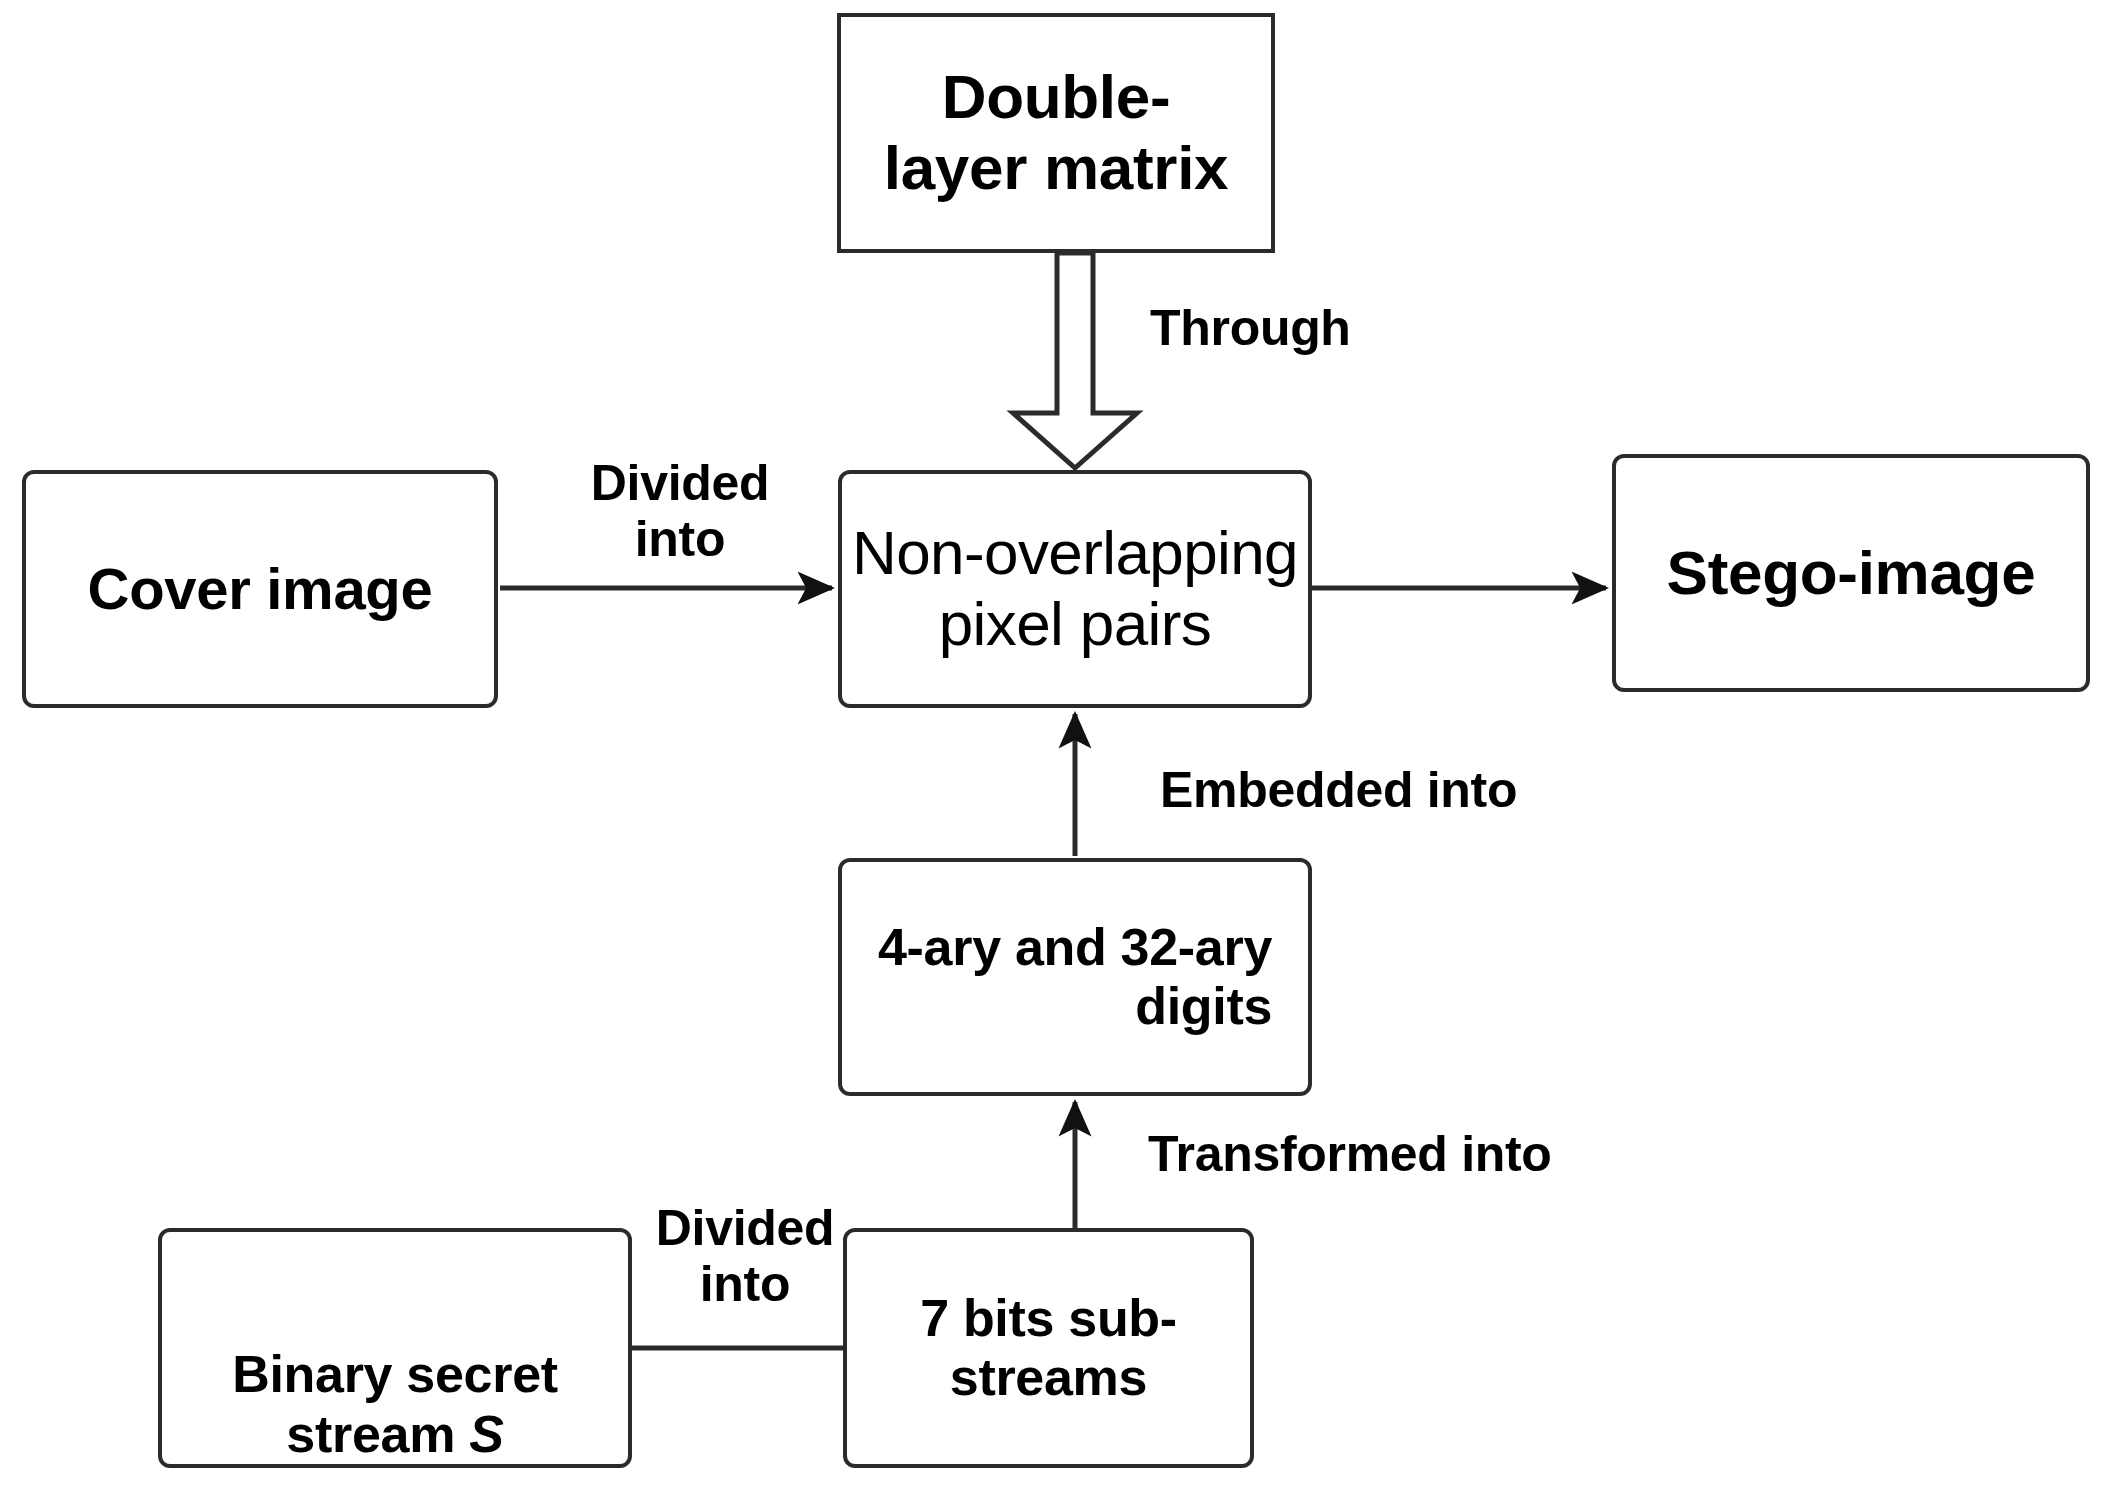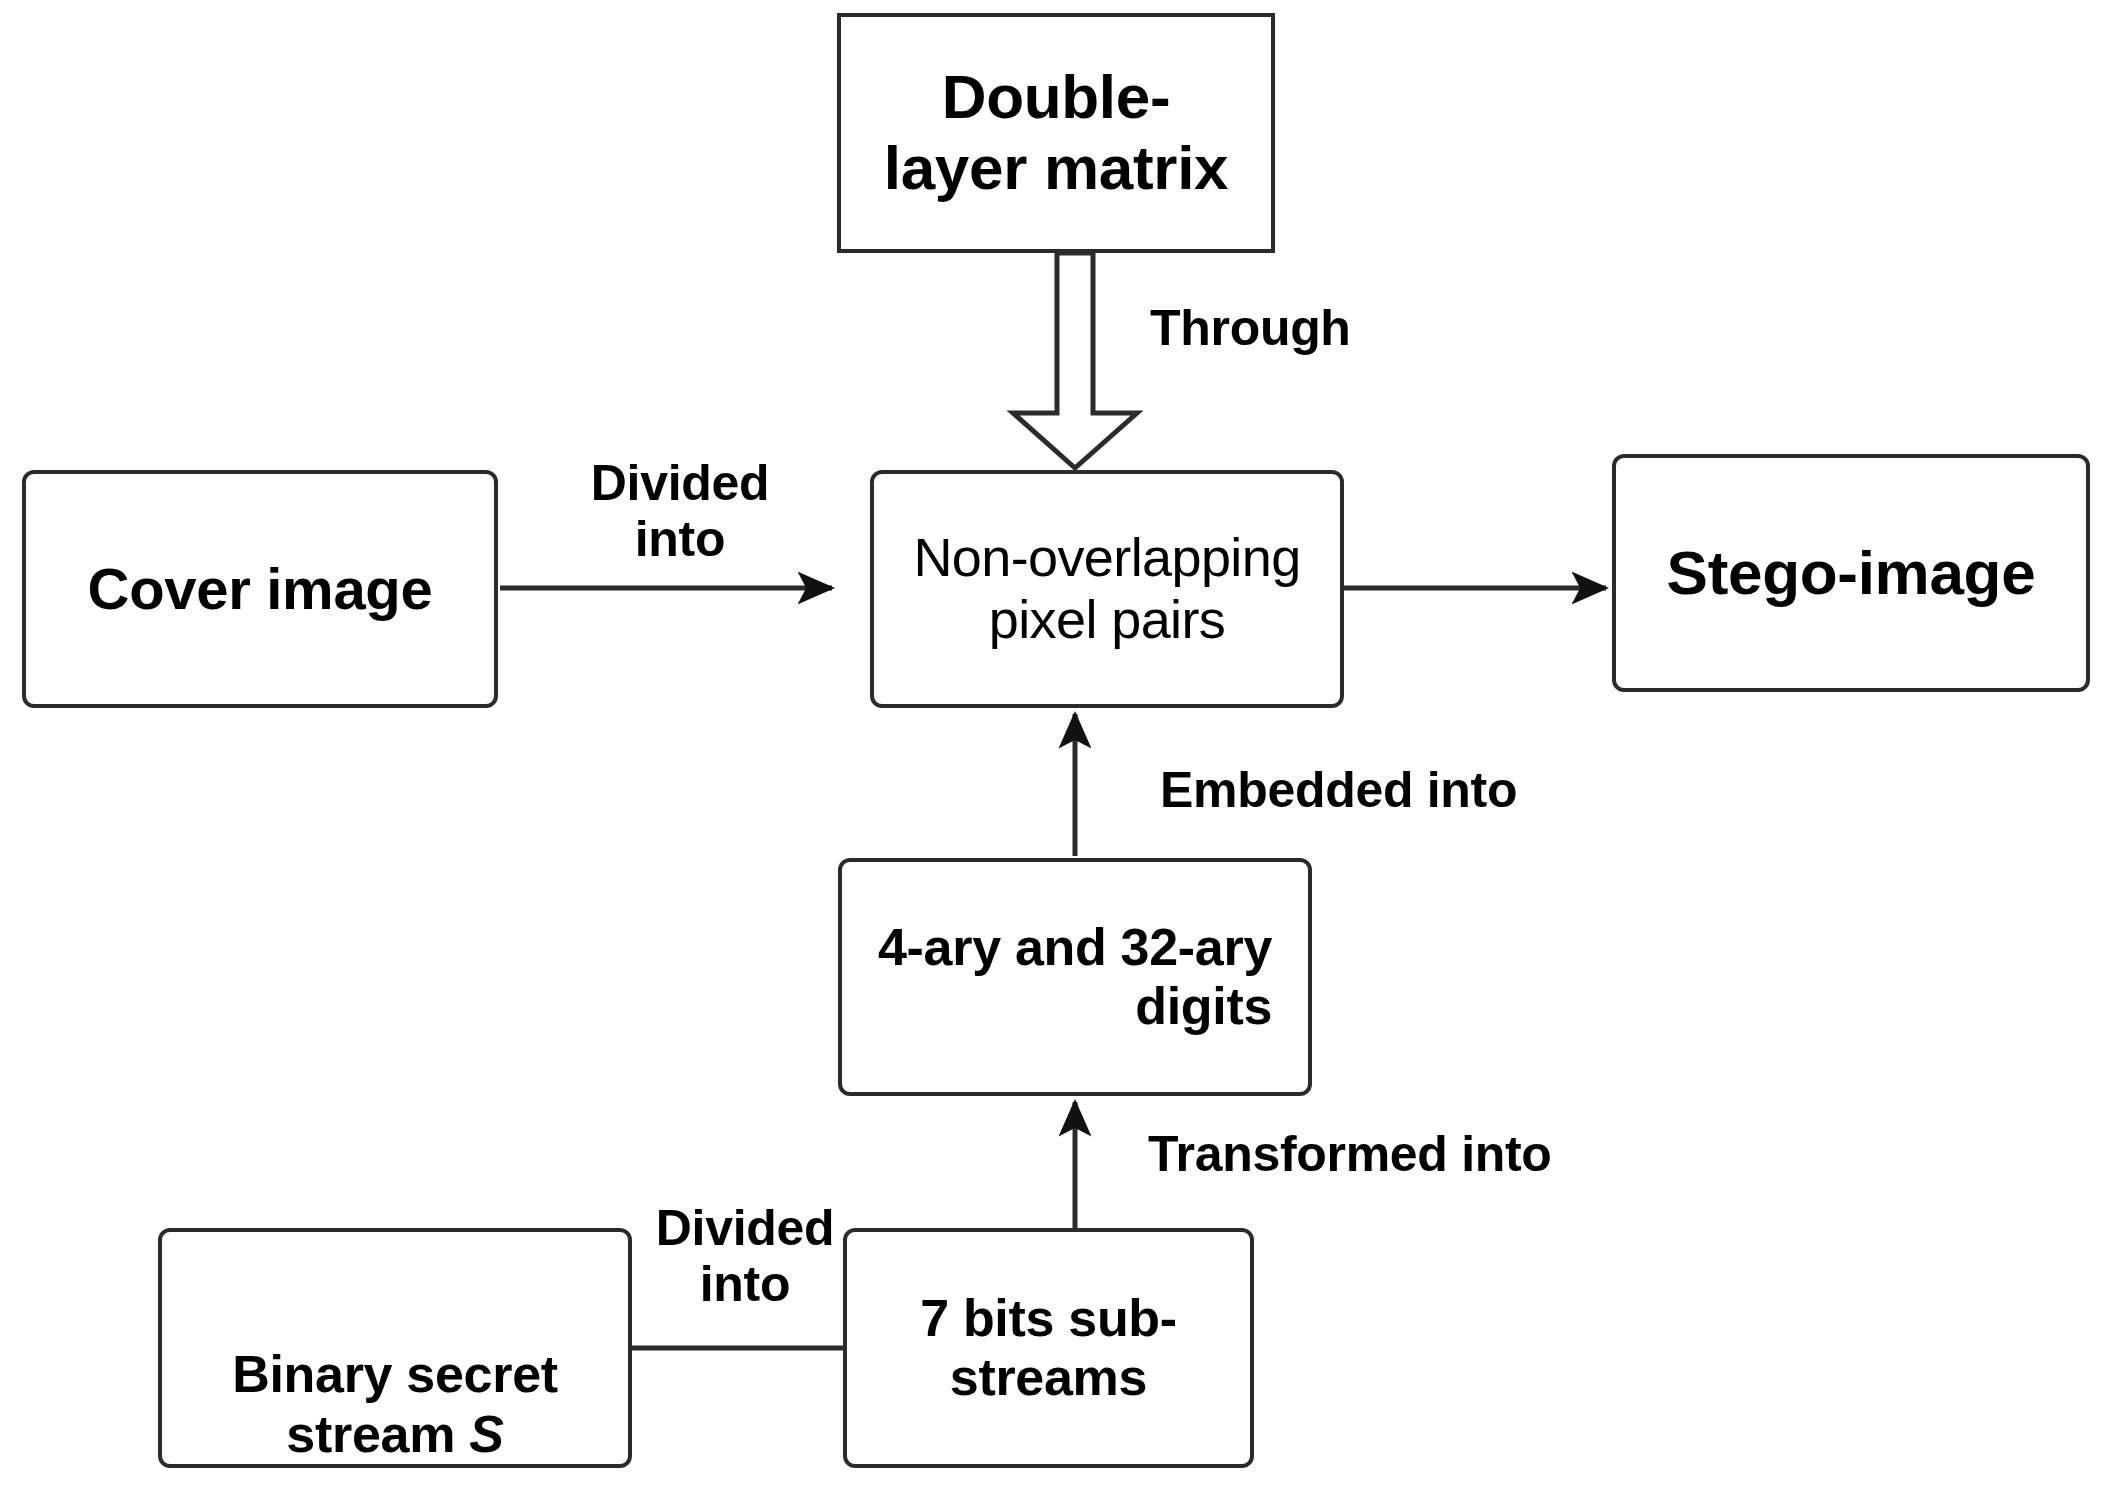--- a/index.html
+++ b/index.html
@@ -48,22 +48,22 @@
   
   #node-double-layer-matrix {
     left: 837px; top: 13px; width: 438px; height: 240px;
     font-size: 62px;
   }
   #node-cover-image {
     left: 22px; top: 470px; width: 476px; height: 238px;
     font-size: 58px;
   }
   #node-pixel-pairs {
-    left: 870px; top: 470px; width: 474px; height: 238px;
-    font-size: 54px;
+    left: 838px; top: 470px; width: 474px; height: 238px;
+    font-size: 62px;
     font-weight: normal;
     letter-spacing: -0.6px;
   }
   #node-stego-image {
     left: 1612px; top: 454px; width: 478px; height: 238px;
     font-size: 62px;
   }
   #node-ary-digits {
     left: 838px; top: 858px; width: 474px; height: 238px;
     font-size: 52px;

